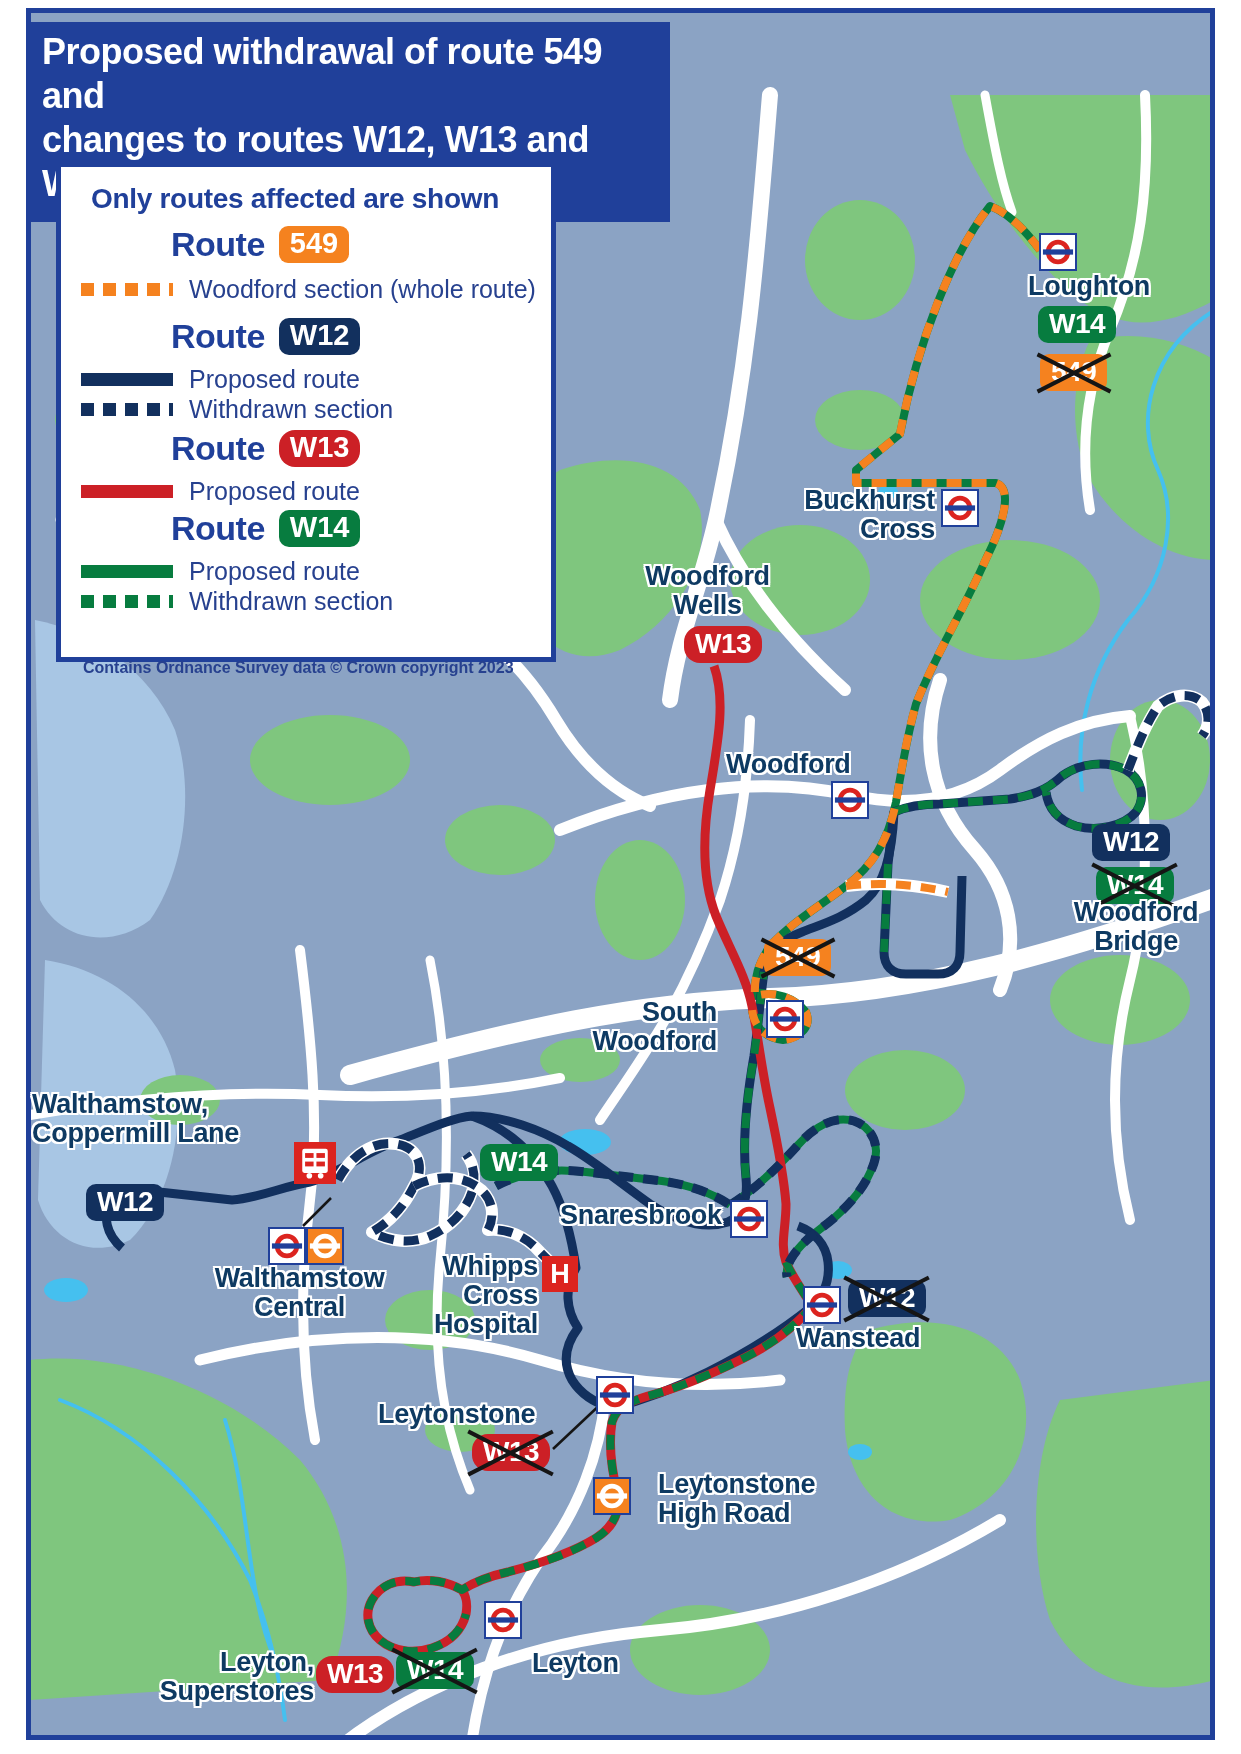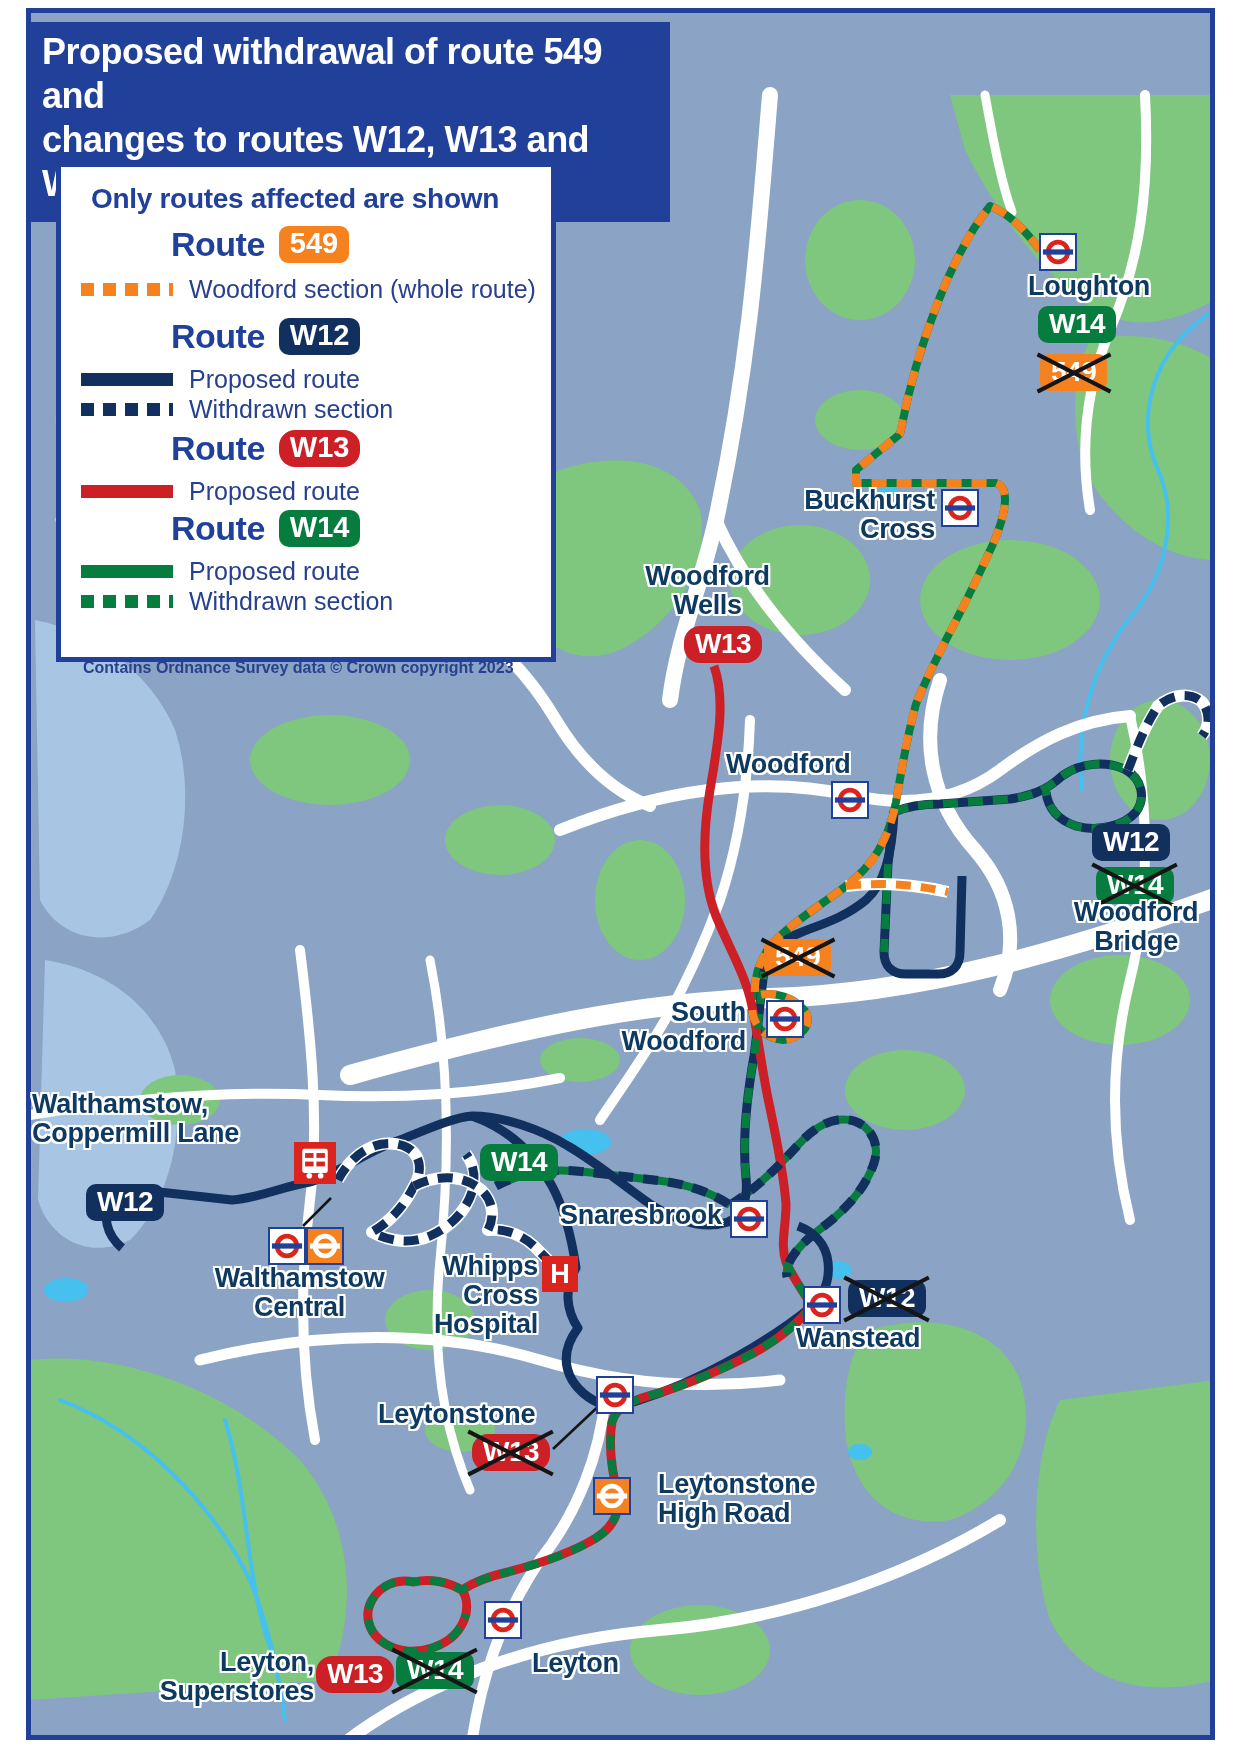--- a/index.html
+++ b/index.html
@@ -352,21 +352,21 @@
   <div class="badge b-green crossed" style="left:396px;top:1652px">W14</div>
 
   <div class="map-label" style="left:1028px;top:272px">Loughton</div>
   <div class="map-label" style="left:800px;top:486px;width:135px;text-align:right">Buckhurst
 Cross</div>
   <div class="map-label" style="left:635px;top:562px;width:145px;text-align:center">Woodford
 Wells</div>
   <div class="map-label" style="left:726px;top:750px">Woodford</div>
   <div class="map-label" style="left:1066px;top:898px;width:140px;text-align:center">Woodford
 Bridge</div>
-  <div class="map-label" style="left:598px;top:998px;width:148px;text-align:right">South
+  <div class="map-label" style="left:569px;top:998px;width:148px;text-align:right">South
 Woodford</div>
   <div class="map-label" style="left:32px;top:1090px;width:230px;text-align:left">Walthamstow,
 Coppermill Lane</div>
   <div class="map-label" style="left:192px;top:1264px;width:215px;text-align:center">Walthamstow
 Central</div>
   <div class="map-label" style="left:398px;top:1252px;width:140px;text-align:right">Whipps
 Cross
 Hospital</div>
   <div class="map-label" style="left:560px;top:1201px">Snaresbrook</div>
   <div class="map-label" style="left:796px;top:1324px">Wanstead</div>

